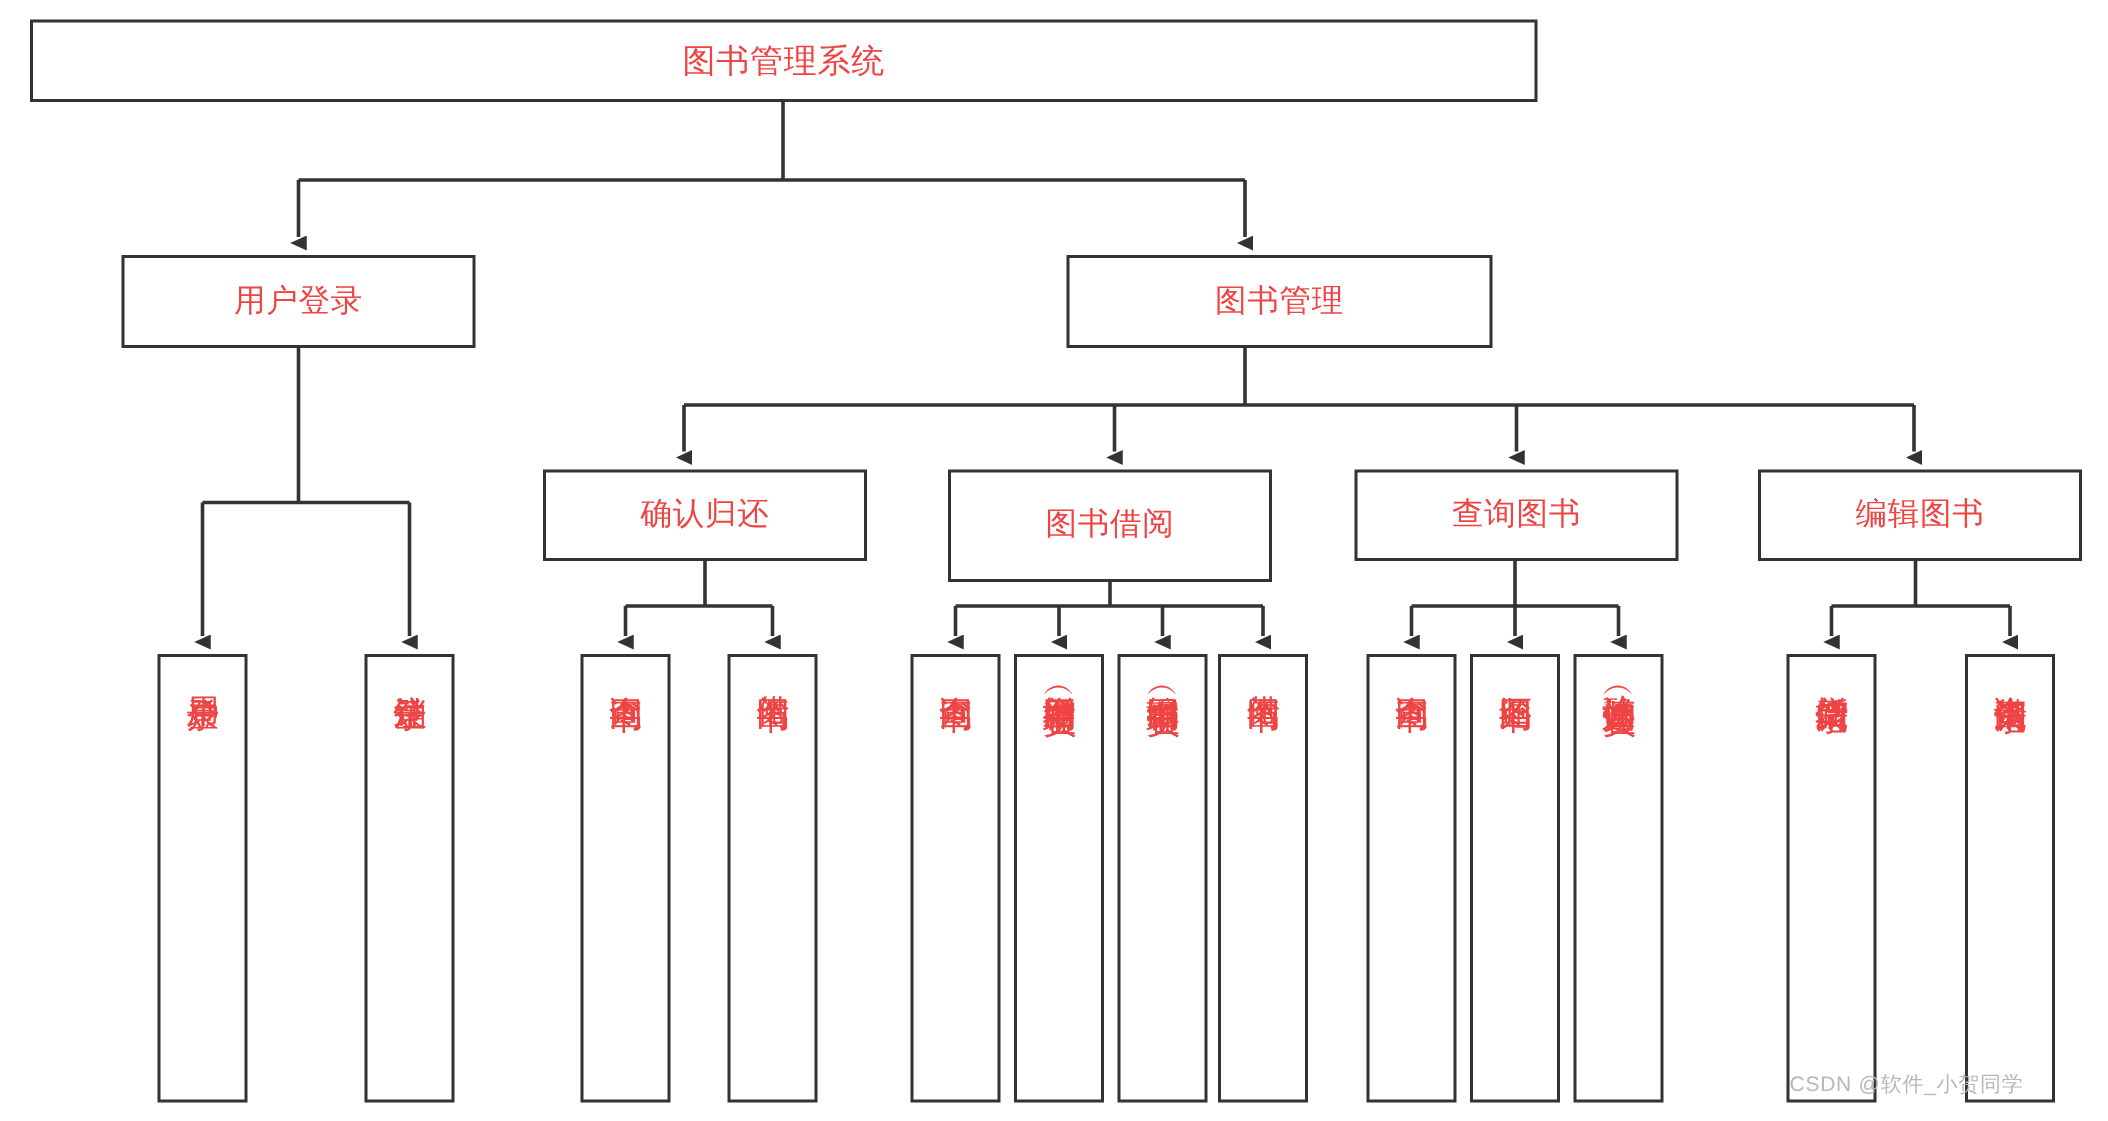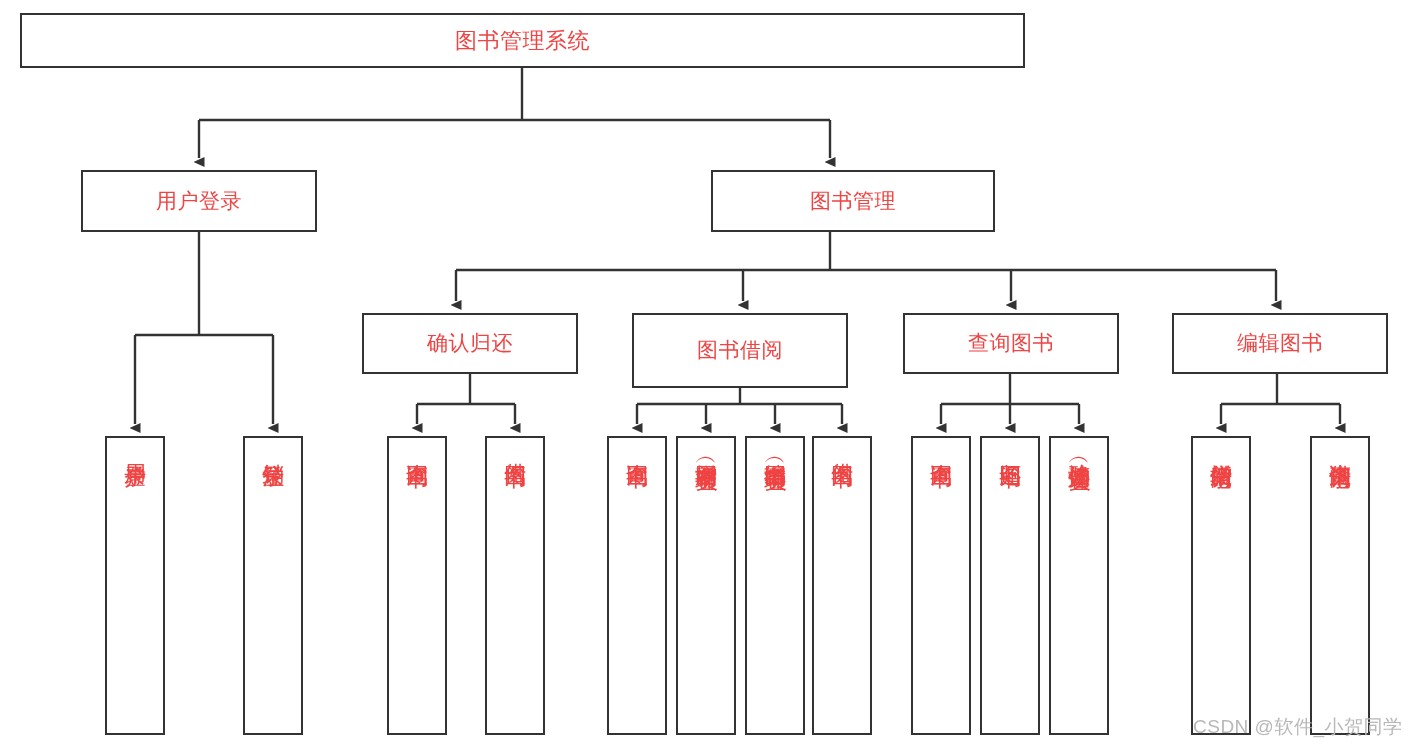--- a/index.html
+++ b/index.html
@@ -56,21 +56,21 @@
   .node.vert .label {
     writing-mode: vertical-rl;
     text-orientation: upright;
     font-size: 22px;
     line-height: 1.12;
     letter-spacing: 1px;
     white-space: nowrap;
   }
   .watermark {
     position: absolute;
-    font-size: 19px;
+    font-size: 14px;
     color: #b8b8b8;
     white-space: nowrap;
     letter-spacing: 0.5px;
   }
 </style>
 </head>
 <body>
 
 <div id="canvas">
 

